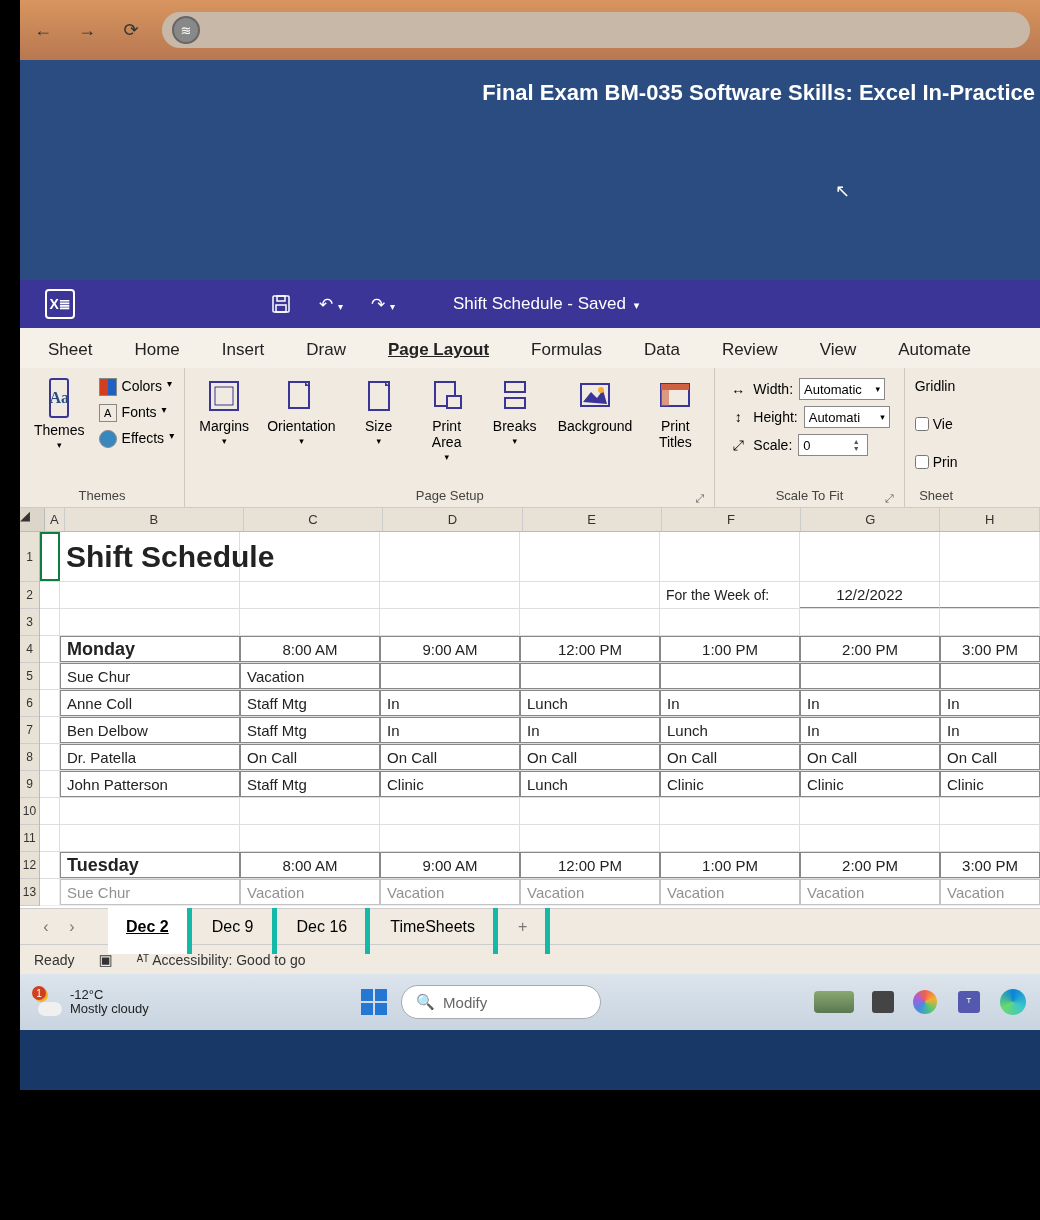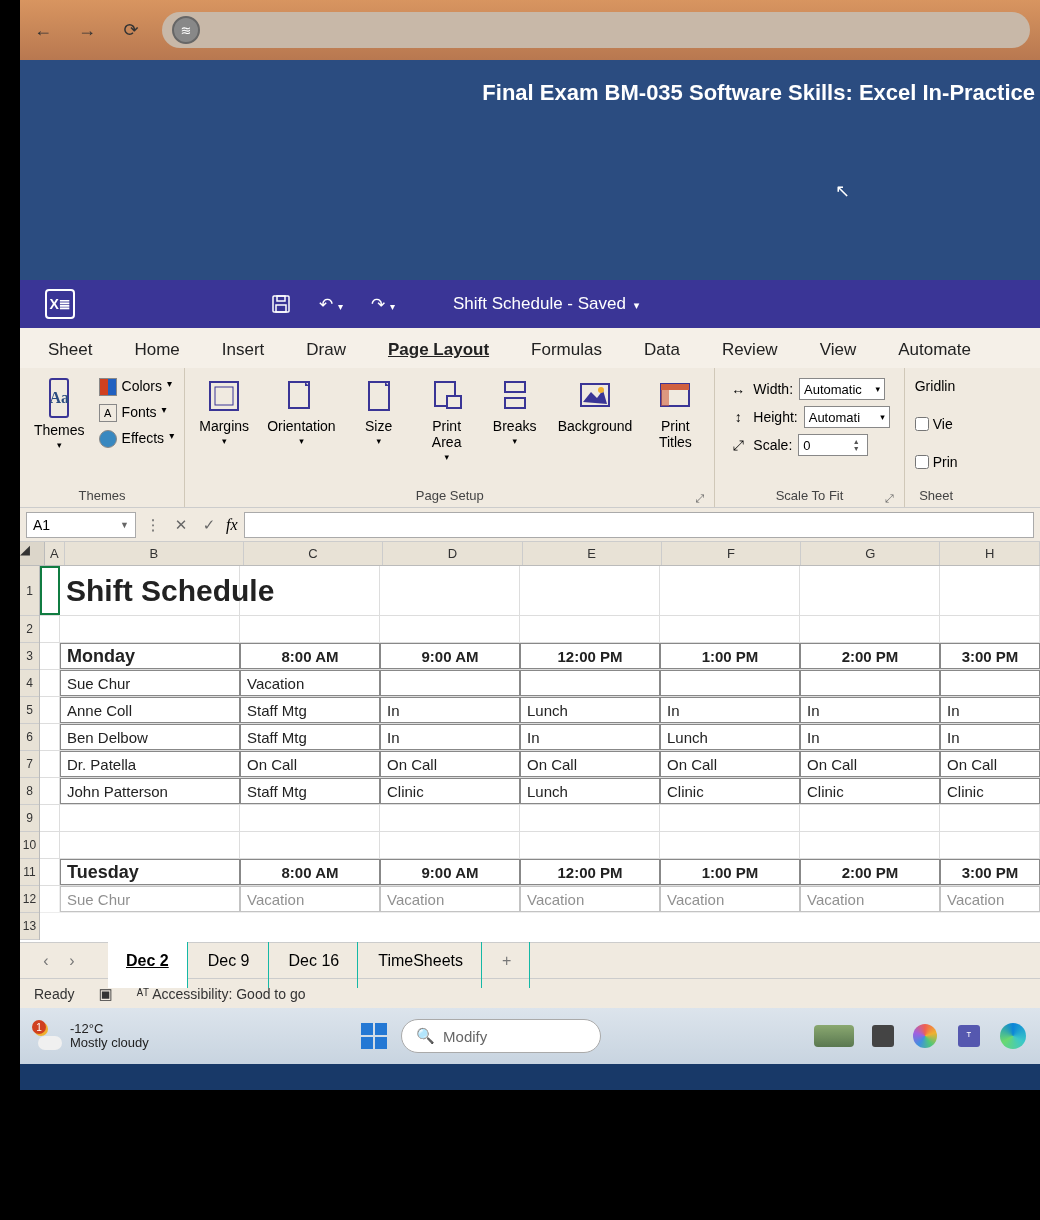--- a/index.html
+++ b/index.html
@@ -58,26 +58,26 @@
 .row-hdrs{width:25px;background:#e8e2d6;border-right:1px solid #bbb;}
 .rh{height:27px;border-bottom:1px solid #ccc;display:flex;align-items:center;justify-content:center;font-size:12px;color:#333;}
 .rh.r1{height:50px;}
 .cells{flex:1;}
 .crow{display:flex;height:27px;border-bottom:1px solid #ddd;}
 .crow.r1{height:50px;}
 .cell{border-right:1px solid #ddd;padding:0 6px;display:flex;align-items:center;font-size:15px;color:#222;overflow:hidden;}
 .cell.bdr{border:1px solid #888;}
 .title-cell{font-size:30px;font-weight:bold;white-space:nowrap;overflow:visible;font-family:"Segoe UI",sans-serif;}
 .hdr-cell{font-weight:bold;font-size:18px;}
-.time-cell{justify-content:center;font-weight:bold;}
+.time-cell{justify-content:center;}
 .wk-lbl{font-size:14px;}
 .wk-date{justify-content:center;font-size:15px;border-bottom:1px solid #888!important;}
 .sheet-tabs{height:36px;background:#f0eae0;display:flex;align-items:center;padding:0 14px;gap:2px;border-top:1px solid #ccc;}
 .st-nav{width:24px;text-align:center;color:#777;font-size:16px;cursor:pointer;}
-.stab{padding:18px 18px;font-size:16px;border-right:1px solid #14b8a6;cursor:pointer;}
+.stab{padding:18px 18px;font-size:16px;border-right:5px solid #14b8a6;cursor:pointer;}
 .stab.active{font-weight:bold;text-decoration:underline;background:#fff;}
 .stab.add{color:#777;}
 .status-bar{height:30px;background:#f0eae0;display:flex;align-items:center;padding:0 14px;gap:24px;font-size:14px;color:#333;border-top:1px solid #ccc;}
 .sb-ic{font-size:15px;}
 .taskbar{height:56px;background:linear-gradient(#dce4ec,#c8d4e0);display:flex;align-items:center;padding:0 14px;gap:18px;}
 .weather{display:flex;align-items:center;gap:8px;}
 .w-ic{width:28px;height:28px;position:relative;}
 .w-sun{width:14px;height:14px;border-radius:50%;background:#f0b030;position:absolute;top:0;left:0;}
 .w-badge{width:14px;height:14px;border-radius:50%;background:#d04020;color:#fff;font-size:10px;display:flex;align-items:center;justify-content:center;position:absolute;top:-2px;left:-2px;}
 .w-cloud{width:24px;height:14px;border-radius:8px;background:#f0f0f0;position:absolute;bottom:0;right:0;}
@@ -278,31 +278,20 @@
           </label>
         <label class="chk">
             <input type="checkbox" style="">
             <span>Prin</span>
           </label>
       </div>
       <div class="rgroup-label">Sheet</div>
     </div>
   </div>
 
-  <div class="formula-bar">
-    <div class="namebox">
-        <span>A1</span>
-        <span style="font-size:9px;color:#666">▼</span>
-      </div>
-    <div class="fb-btn">⋮</div>
-    <div class="fb-btn">✕</div>
-    <div class="fb-btn">✓</div>
-    <div class="fb-fx">fx</div>
-    <div class="fb-input"></div>
-  </div>
 
   <div class="grid-area">
     <div class="col-hdrs">
       <div class="corner">◢</div>
       <div class="ch cA">A</div>
       <div class="ch cB">B</div>
       <div class="ch cC">C</div>
       <div class="ch cD">D</div>
       <div class="ch cE">E</div>
       <div class="ch cF">F</div>
@@ -331,20 +320,30 @@
           <div class="cell cA" style="border:2px solid #107c41"></div>
           <div class="cell cB title-cell" style="overflow:visible">Shift Schedule</div>
           <div class="cell cC"></div>
             <div class="cell cD"></div>
             <div class="cell cE"></div>
             <div class="cell cF"></div>
             <div class="cell cG"></div>
             <div class="cell cH"></div>
         </div>
 
+        <div class="crow">
+          <div class="cell cA"></div>
+            <div class="cell cB"></div>
+            <div class="cell cC"></div>
+            <div class="cell cD"></div>
+            <div class="cell cE"></div>
+          <div class="cell cF wk-lbl">For the Week of:</div>
+          <div class="cell cG wk-date">12/2/2022</div>
+          <div class="cell cH" style="border-bottom:1px solid #888"></div>
+        </div>
 
         <div class="crow">
             <div class="cell cA"></div>
             <div class="cell cB"></div>
             <div class="cell cC"></div>
             <div class="cell cD"></div>
             <div class="cell cE"></div>
             <div class="cell cF"></div>
             <div class="cell cG"></div>
             <div class="cell cH"></div>

